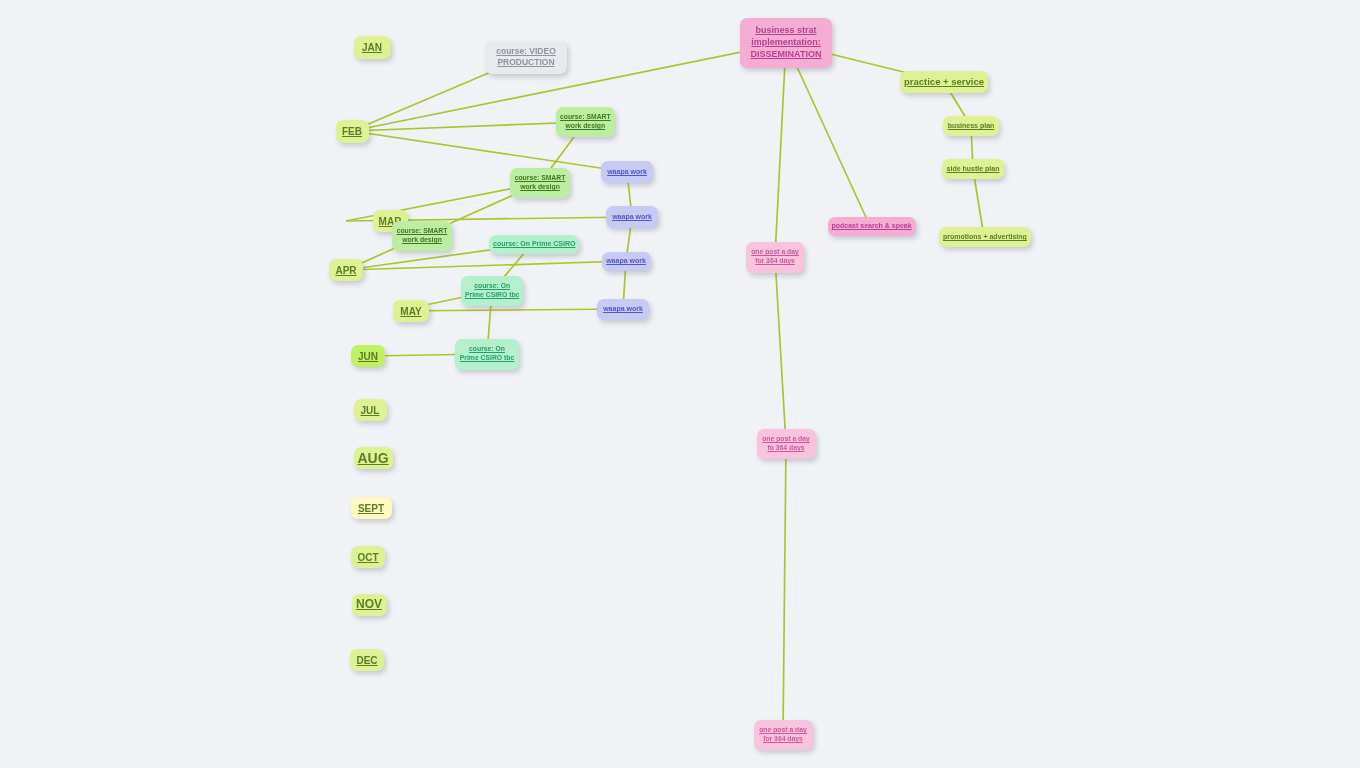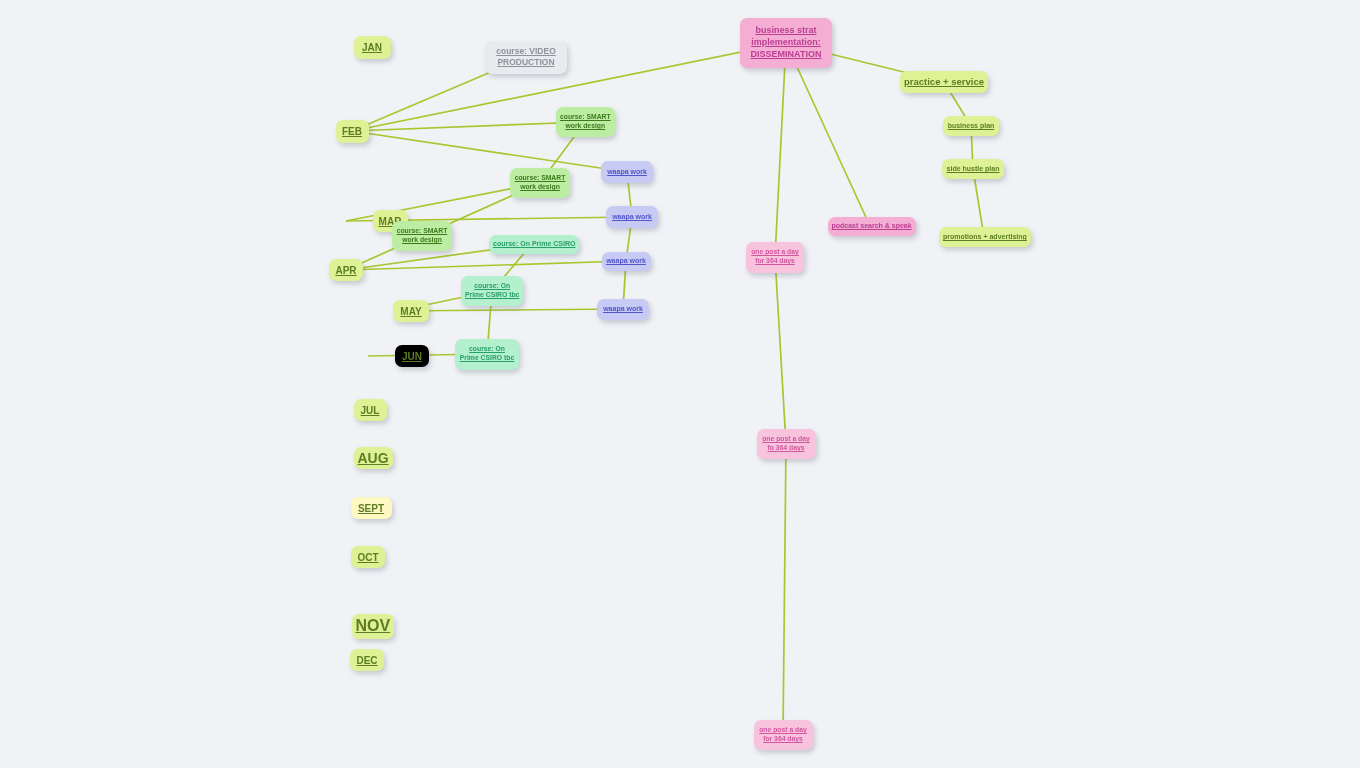--- a/index.html
+++ b/index.html
@@ -69,26 +69,26 @@
       <line x1="944" y1="82" x2="971" y2="126" stroke="#a9c62f" stroke-width="1.7"></line>
       <line x1="971" y1="126" x2="973" y2="169" stroke="#a9c62f" stroke-width="1.7"></line>
       <line x1="973" y1="169" x2="984" y2="237" stroke="#a9c62f" stroke-width="1.7"></line>
     </svg>
   <div id="nodes">
       <div class="node" style="left: 353.5px; top: 35.5px; min-width: 37px; min-height: 23px; background: rgb(222, 241, 149); color: rgb(92, 125, 34); font-size: 10px;">JAN</div>
       <div class="node" style="left: 335.5px; top: 119.5px; min-width: 33px; min-height: 23px; background: rgb(222, 241, 149); color: rgb(92, 125, 34); font-size: 10px;">FEB</div>
       <div class="node" style="left: 328.5px; top: 210px; min-width: 35px; min-height: 22px; background: rgb(222, 241, 149); color: rgb(92, 125, 34); font-size: 10px; margin-left: 44px;">MAR</div>
       <div class="node" style="left: 329px; top: 259px; min-width: 34px; min-height: 22px; background: rgb(222, 241, 149); color: rgb(92, 125, 34); font-size: 10px;">APR</div>
       <div class="node" style="left: 393px; top: 300px; min-width: 36px; min-height: 22px; background: rgb(222, 241, 149); color: rgb(92, 125, 34); font-size: 10px;">MAY</div>
-      <div class="node" style="left: 351px; top: 345px; min-width: 34px; min-height: 22px; background: #000000; color: rgb(92, 125, 34); font-size: 10px; margin-left: 44px;">JUN</div>
+      <div class="node" style="left: 351px; top: 345px; min-width: 34px; min-height: 22px; background: #bef264; color: rgb(92, 125, 34); font-size: 10px;">JUN</div>
       <div class="node" style="left: 353.5px; top: 399px; min-width: 33px; min-height: 22px; background: rgb(222, 241, 149); color: rgb(92, 125, 34); font-size: 10px; text-align: center;">JUL</div>
       <div class="node" style="left: 353.5px; top: 447px; min-width: 35px; min-height: 22px; background: rgb(222, 241, 149); color: rgb(92, 125, 34); font-size: 14px;">AUG</div>
       <div class="node" style="left: 350.5px; top: 497px; min-width: 41px; min-height: 22px; background: #fef9c3; color: rgb(92, 125, 34); font-size: 10px;">SEPT</div>
       <div class="node" style="left: 351px; top: 546px; min-width: 34px; min-height: 22px; background: rgb(222, 241, 149); color: rgb(92, 125, 34); font-size: 10px; text-align: right;">OCT</div>
-      <div class="node" style="left: 351.5px; top: 594px; min-width: 35px; min-height: 22px; background: rgb(222, 241, 149); color: rgb(92, 125, 34); font-size: 16px; margin-top: 20px;">NOV</div>
+      <div class="node" style="left: 351.5px; top: 594px; min-width: 35px; min-height: 22px; background: rgb(222, 241, 149); color: rgb(92, 125, 34); font-size: 12px;">NOV</div>
       <div class="node" style="left: 350px; top: 649px; min-width: 34px; min-height: 22px; background: rgb(222, 241, 149); color: rgb(92, 125, 34); font-size: 10px;">DEC</div>
       <div class="node" style="left: 485px; top: 40.5px; min-width: 82px; min-height: 33px; background: rgb(233, 234, 238); color: rgb(142, 147, 158); font-size: 8.5px;">course: VIDEO
 PRODUCTION</div>
       <div class="node" style="left: 740px; top: 18px; min-width: 92px; min-height: 50px; background: rgb(244, 174, 212); color: rgb(188, 61, 146); font-size: 9px;">business strat
 implementation:
 DISSEMINATION</div>
       <div class="node" style="left: 900px; top: 71px; min-width: 88px; min-height: 22px; background: rgb(222, 241, 149); color: rgb(92, 125, 34); font-size: 9.5px;">practice + service</div>
       <div class="node" style="left: 943px; top: 116px; min-width: 56px; min-height: 20px; background: rgb(222, 241, 149); color: rgb(92, 125, 34); font-size: 7px;">business plan</div>
       <div class="node" style="left: 942px; top: 159px; min-width: 62px; min-height: 20px; background: rgb(222, 241, 149); color: rgb(92, 125, 34); font-size: 7px;">side hustle plan</div>
       <div class="node" style="left: 939px; top: 227px; min-width: 90px; min-height: 20px; background: rgb(222, 241, 149); color: rgb(92, 125, 34); font-size: 7px;">promotions + advertising</div>

